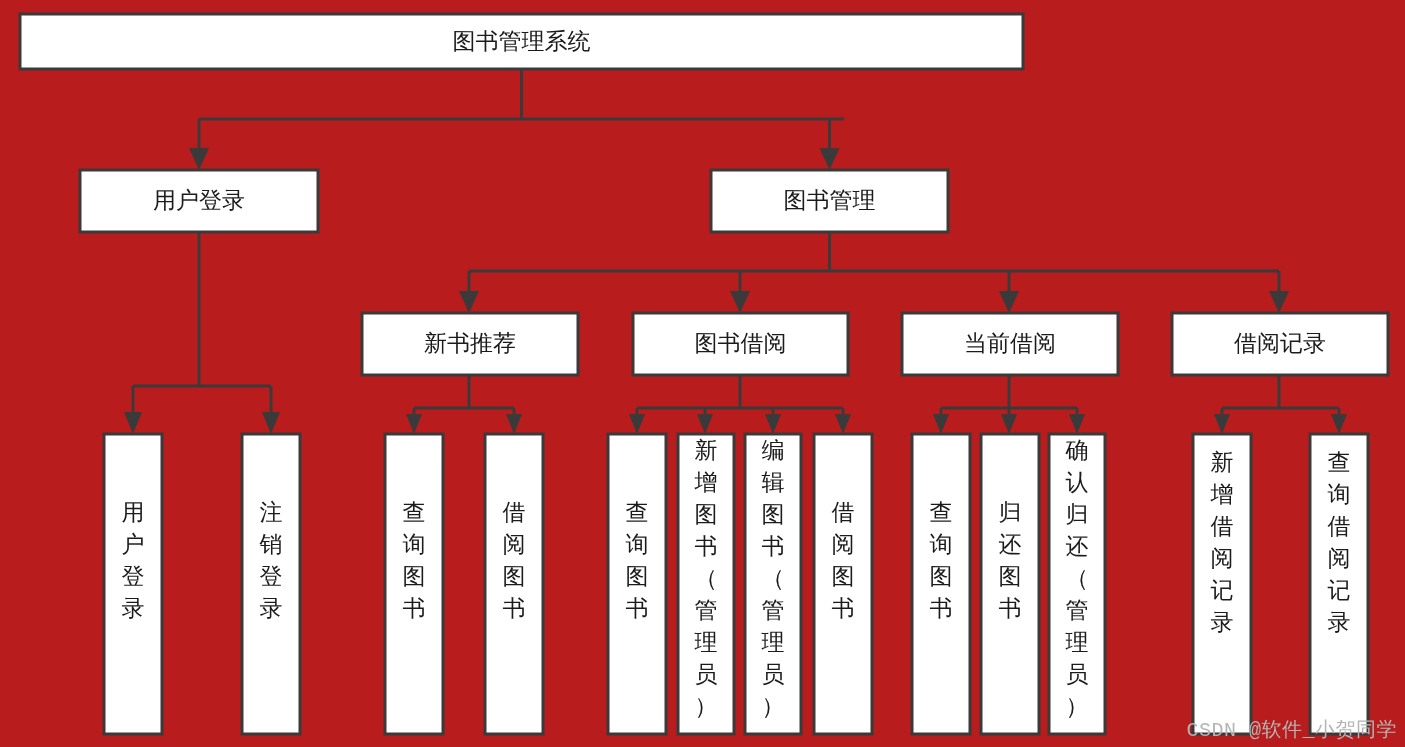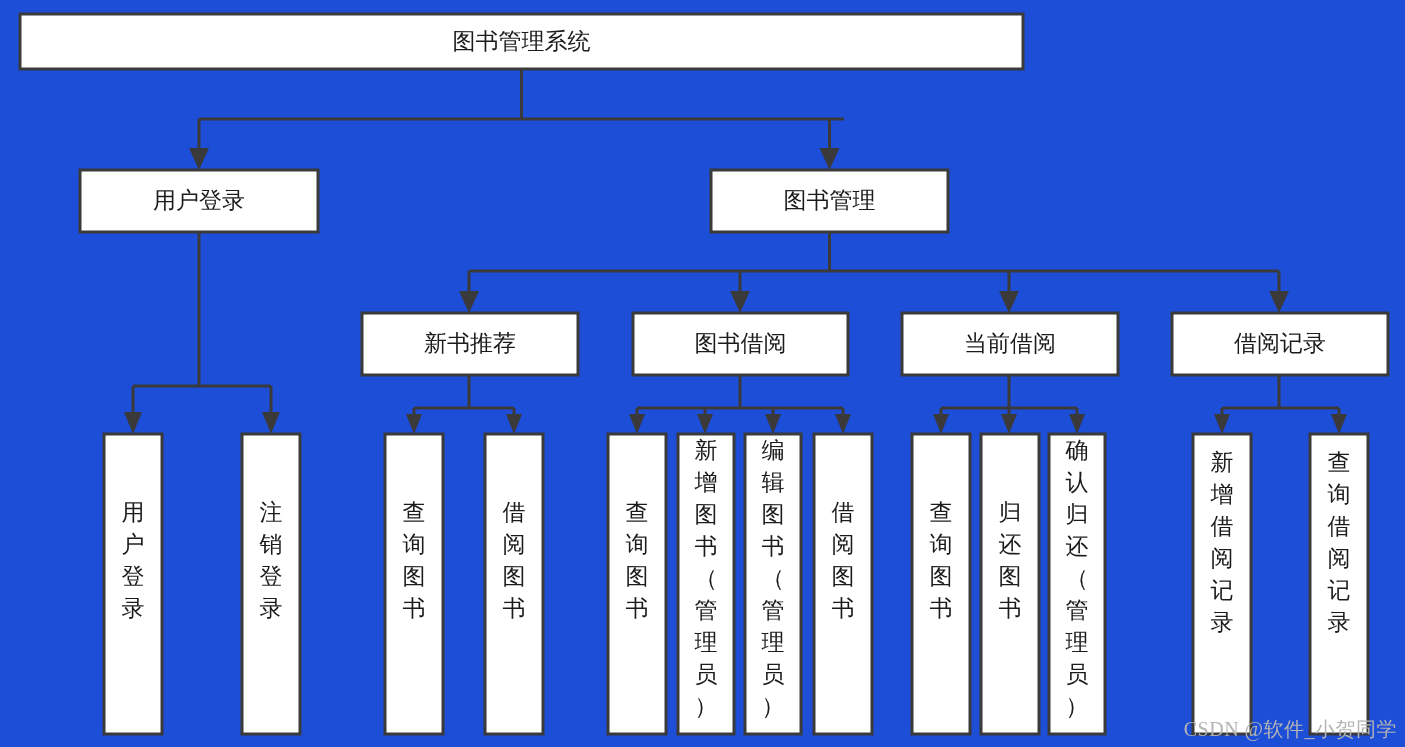--- a/index.html
+++ b/index.html
@@ -1,21 +1,21 @@
 <!DOCTYPE html>
 <html><head>
 <meta charset="utf-8">
 <title>图书管理系统 功能结构图</title>
 <style>
   html,body{margin:0;padding:0;background:#ffffff;}
   body{
     font-family:"Liberation Sans","DejaVu Sans",sans-serif;
     width:1405px;height:747px;overflow:hidden;
   }
-  #diagram-root{position:relative;width:1405px;height:747px;background:#1d4ed8;}
+  #diagram-root{position:relative;width:1405px;height:747px;background:#b91c1c;}
   svg#tree-svg{position:absolute;left:0;top:0;width:1405px;height:747px;display:block;}
 
   .node-box{
     fill:#ffffff;
     stroke:#3a3a3a;
     stroke-width:3;
   }
   .connector{
     stroke:#3a3a3a;
     stroke-width:3;
@@ -34,21 +34,21 @@
   .node-label-vertical{
     font-family:"Liberation Sans","DejaVu Sans",sans-serif;
     font-size:23px;
     fill:#1b1b1b;
     text-anchor:middle;
   }
   .watermark{
     position:absolute;
     right:8px;
     bottom:4px;
-    font-family:Liberation Serif, serif;
+    font-family:Liberation Mono, monospace;
     font-size:20px;
     color:#b4b4b4;
     white-space:nowrap;
     letter-spacing:0.5px;
     user-select:none;
   }
 </style>
 </head>
 <body>
 

